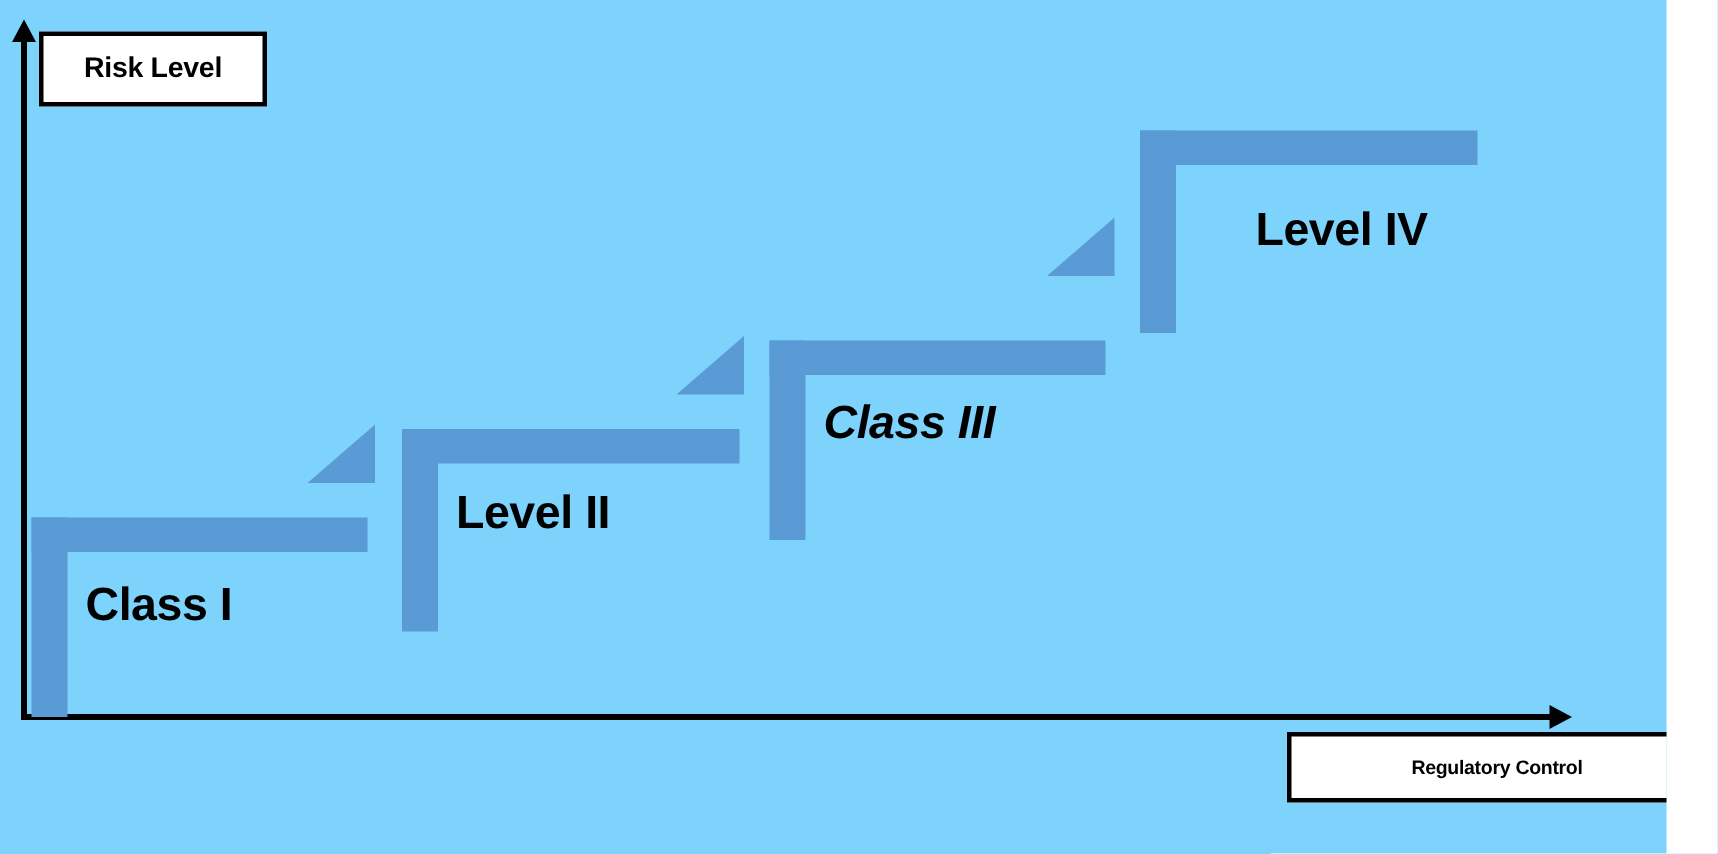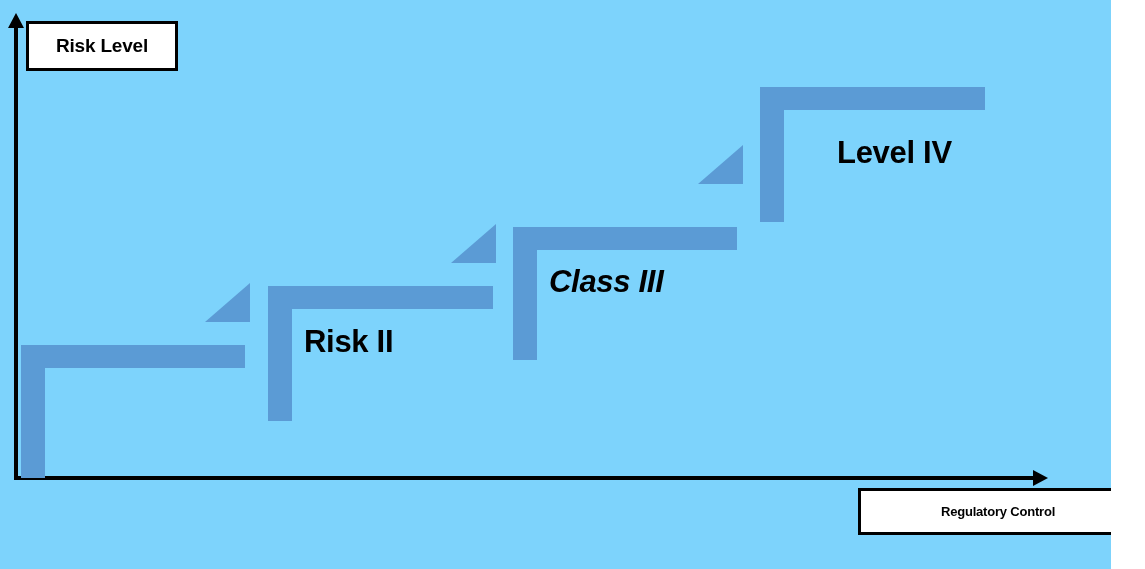--- a/index.html
+++ b/index.html
@@ -126,30 +126,31 @@
   </div>
 
   <div class="axis-label-box" id="regulatory-control-box">
     <span>Regulatory Control</span>
   </div>
 
   <div class="step">
     <div class="step-riser" style="left:21px; top:345px; width:24px; height:133px;"></div>
     <div class="step-tread" style="left:21px; top:345px; width:224px; height:23px;"></div>
   </div>
+  <div class="step-label" style="left:57px; top:385px;">Class I</div>
 
   <div class="step-triangle" style="left:205px; top:283px;
               border-bottom:39px solid #5B9BD5;
               border-left:45px solid transparent;"></div>
 
   <div class="step">
     <div class="step-riser" style="left:268px; top:286px; width:24px; height:135px;"></div>
     <div class="step-tread" style="left:268px; top:286px; width:225px; height:23px;"></div>
   </div>
-  <div class="step-label" style="left:304px; top:324px;">Risk II</div>
+  <div class="step-label" style="left:304px; top:324px;">Level II</div>
 
   <div class="step-triangle" style="left:451px; top:224px;
               border-bottom:39px solid #5B9BD5;
               border-left:45px solid transparent;"></div>
 
   <div class="step">
     <div class="step-riser" style="left:513px; top:227px; width:24px; height:133px;"></div>
     <div class="step-tread" style="left:513px; top:227px; width:224px; height:23px;"></div>
   </div>
   <div class="step-label" style="left:549px; top:264px;font-style:italic;">Class III</div>

